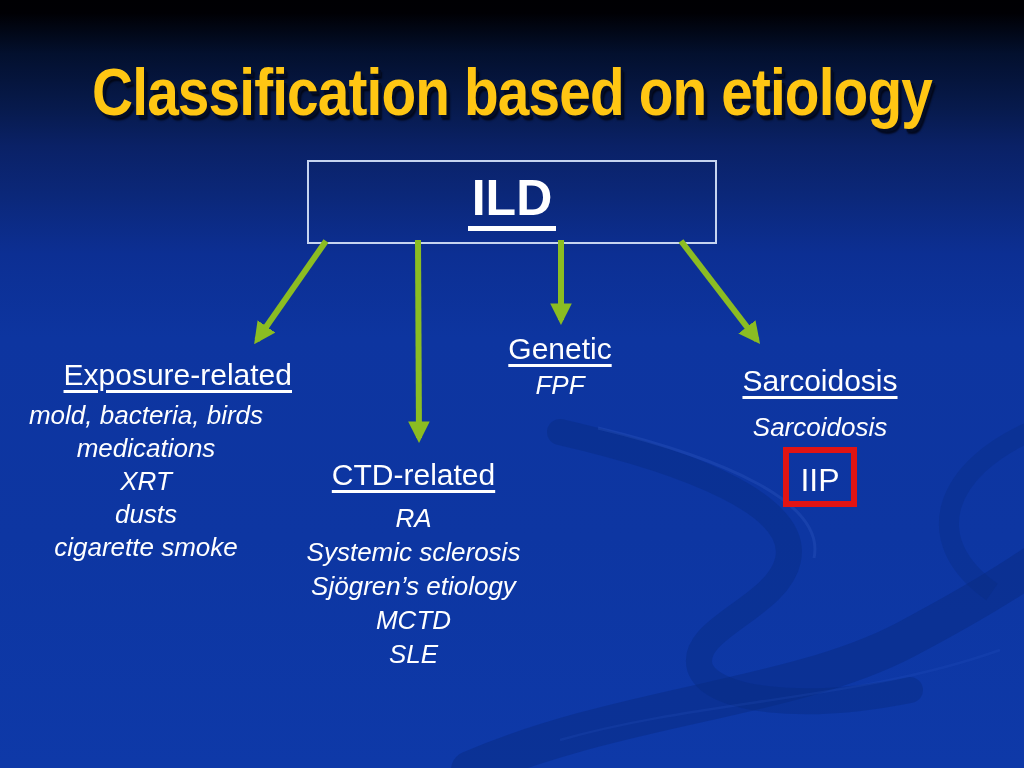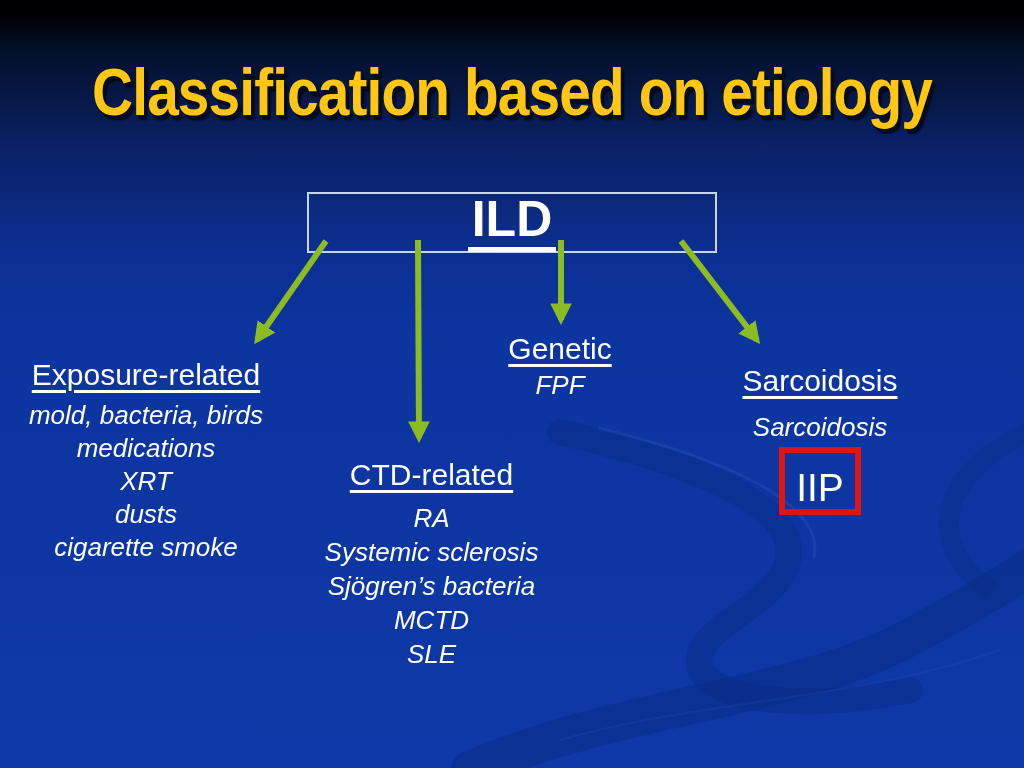--- a/index.html
+++ b/index.html
@@ -22,57 +22,57 @@
     text-align:center;
     font-size:66px;font-weight:bold;line-height:76px;
     color:#FFC613;
     letter-spacing:-1px;
     transform:scaleX(0.86);
     transform-origin:512px 50%;
     text-shadow:3px 3px 0 #030c26, 4px 5px 2px rgba(0,0,8,0.75);
     white-space:nowrap;
   }
   .ild-box{
-    position:absolute;left:307px;top:160px;width:410px;height:61px;
+    position:absolute;left:307px;top:160px;width:410px;height:84px;
     border:2px solid #c6d4f0;
     box-sizing:border-box;
-    display:flex;align-items:center;justify-content:center;margin-top:32px;
+    display:flex;align-items:center;justify-content:center;
   }
   .ild-label{
     font-size:50px;font-weight:bold;color:#ffffff;
     border-bottom:5px solid #ffffff;
     padding:0 4px 3px 4px;
     line-height:1.0;
   }
   .arrows{position:absolute;left:0;top:0;width:1024px;height:768px;pointer-events:none;}
   .branch{position:absolute;text-align:center;}
   .branch .heading{
     font-size:30px;line-height:38px;
     text-decoration:underline;
     text-decoration-thickness:2.5px;
     text-underline-offset:5px;
     white-space:nowrap;
   }
   .branch .item{font-size:26px;line-height:33px;white-space:nowrap;font-style:italic;}
   .branch-exposure{left:0px;top:356px;width:292px;}
-  .branch-exposure .heading{margin-bottom:5px;}
-  .branch-ctd{left:279px;top:456px;width:305px;}
+  .branch-exposure .heading{margin-bottom:5px;text-align:right;}
+  .branch-ctd{left:261px;top:456px;width:305px;}
   .branch-ctd .heading{margin-bottom:7px;}
   .branch-ctd .item{line-height:34px;}
   .branch-genetic{left:460px;top:330px;width:200px;}
   .branch-genetic .heading{margin-bottom:1px;}
   .branch-idiopathic{left:718px;top:362px;width:204px;}
   .branch-idiopathic .heading{margin-bottom:10px;}
   .branch-idiopathic .item{line-height:34px;}
   .iip-wrap{margin-top:3px;}
   .iip-box{
     display:inline-block;
     border:6px solid #e11414;
-    padding:16px 11px 2px 11px;
-    font-size:39px;line-height:38px;
+    padding:8px 11px 2px 11px;
+    font-size:32px;line-height:38px;
     color:#ffffff;
   }
 </style>
 </head>
 <body>
 
 <div class="slide">
 
   <svg class="swoosh" viewBox="0 0 1024 768" aria-hidden="true">
     <path d="M 470 770 C 620 705, 790 700, 905 640 C 1000 590, 1050 555, 1080 530" fill="none" stroke="#082a80" stroke-width="38" opacity="0.45" stroke-linecap="round"></path>
@@ -106,21 +106,21 @@
     <div class="item">medications</div>
     <div class="item">XRT</div>
     <div class="item">dusts</div>
     <div class="item">cigarette smoke</div>
   </div>
 
   <div class="branch branch-ctd">
     <div class="heading">CTD-related</div>
     <div class="item">RA</div>
     <div class="item">Systemic sclerosis</div>
-    <div class="item">Sjögren’s bacteria</div>
+    <div class="item">Sjögren’s etiology</div>
     <div class="item">MCTD</div>
     <div class="item">SLE</div>
   </div>
 
   <div class="branch branch-genetic">
     <div class="heading">Genetic</div>
     <div class="item">FPF</div>
   </div>
 
   <div class="branch branch-idiopathic">

